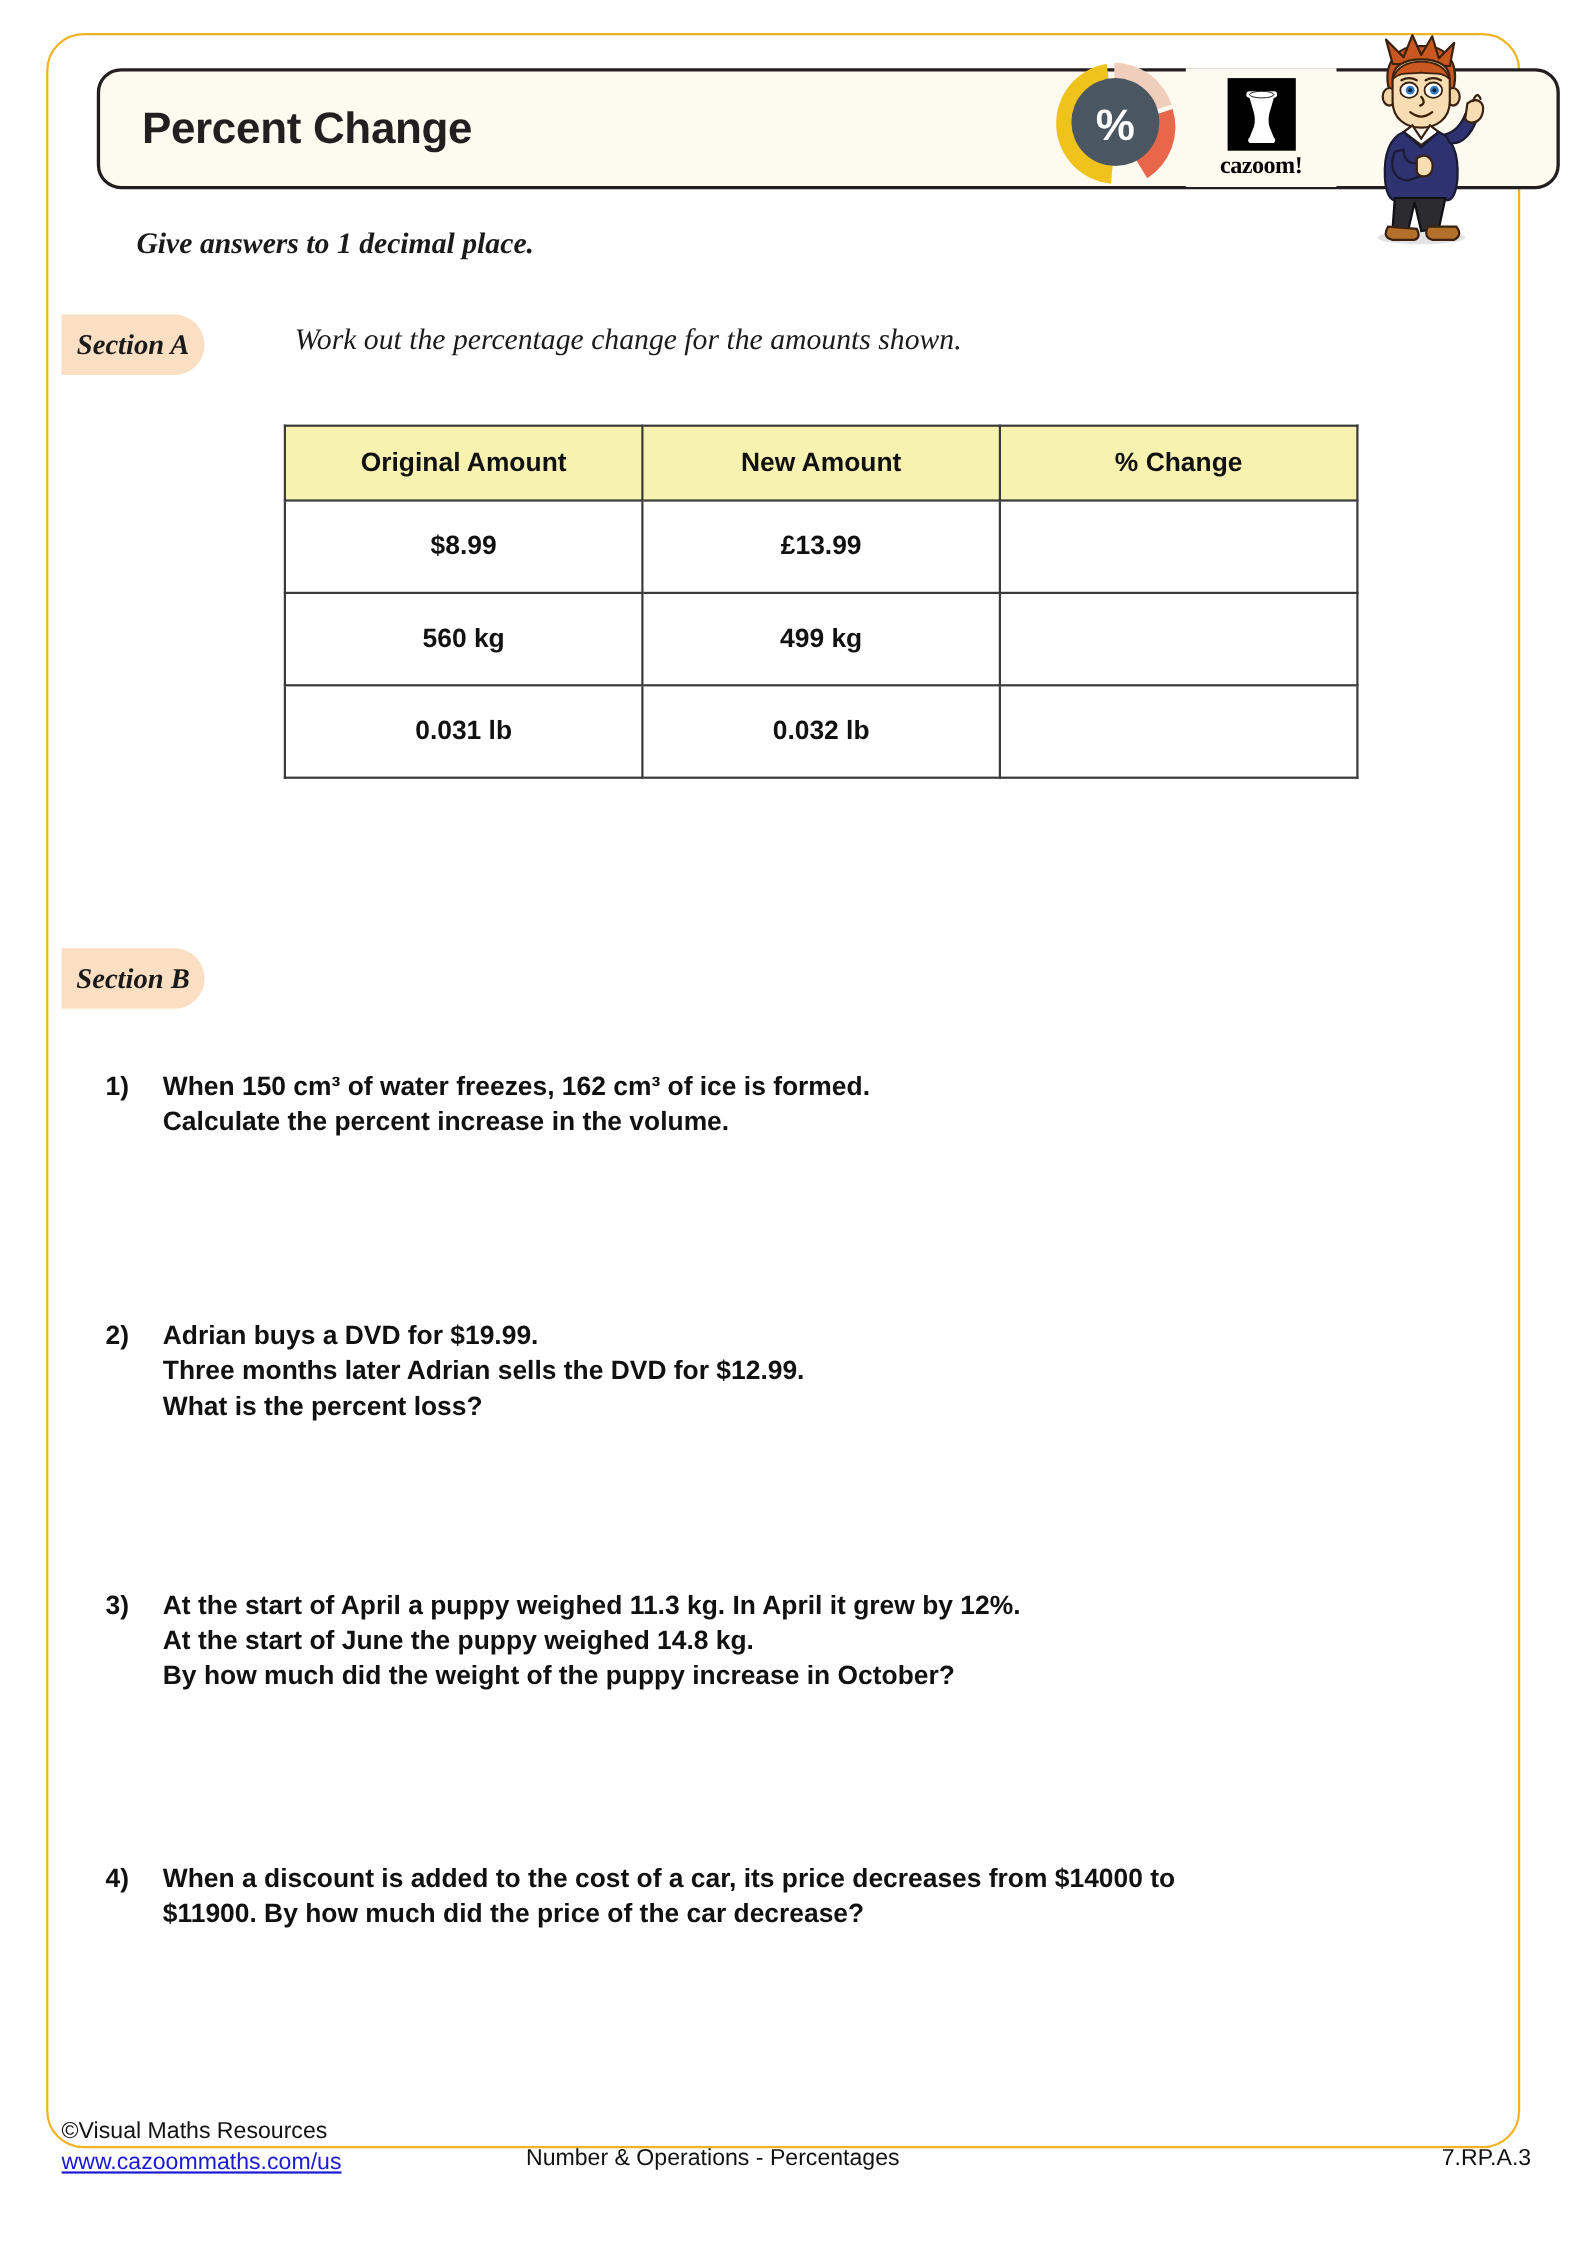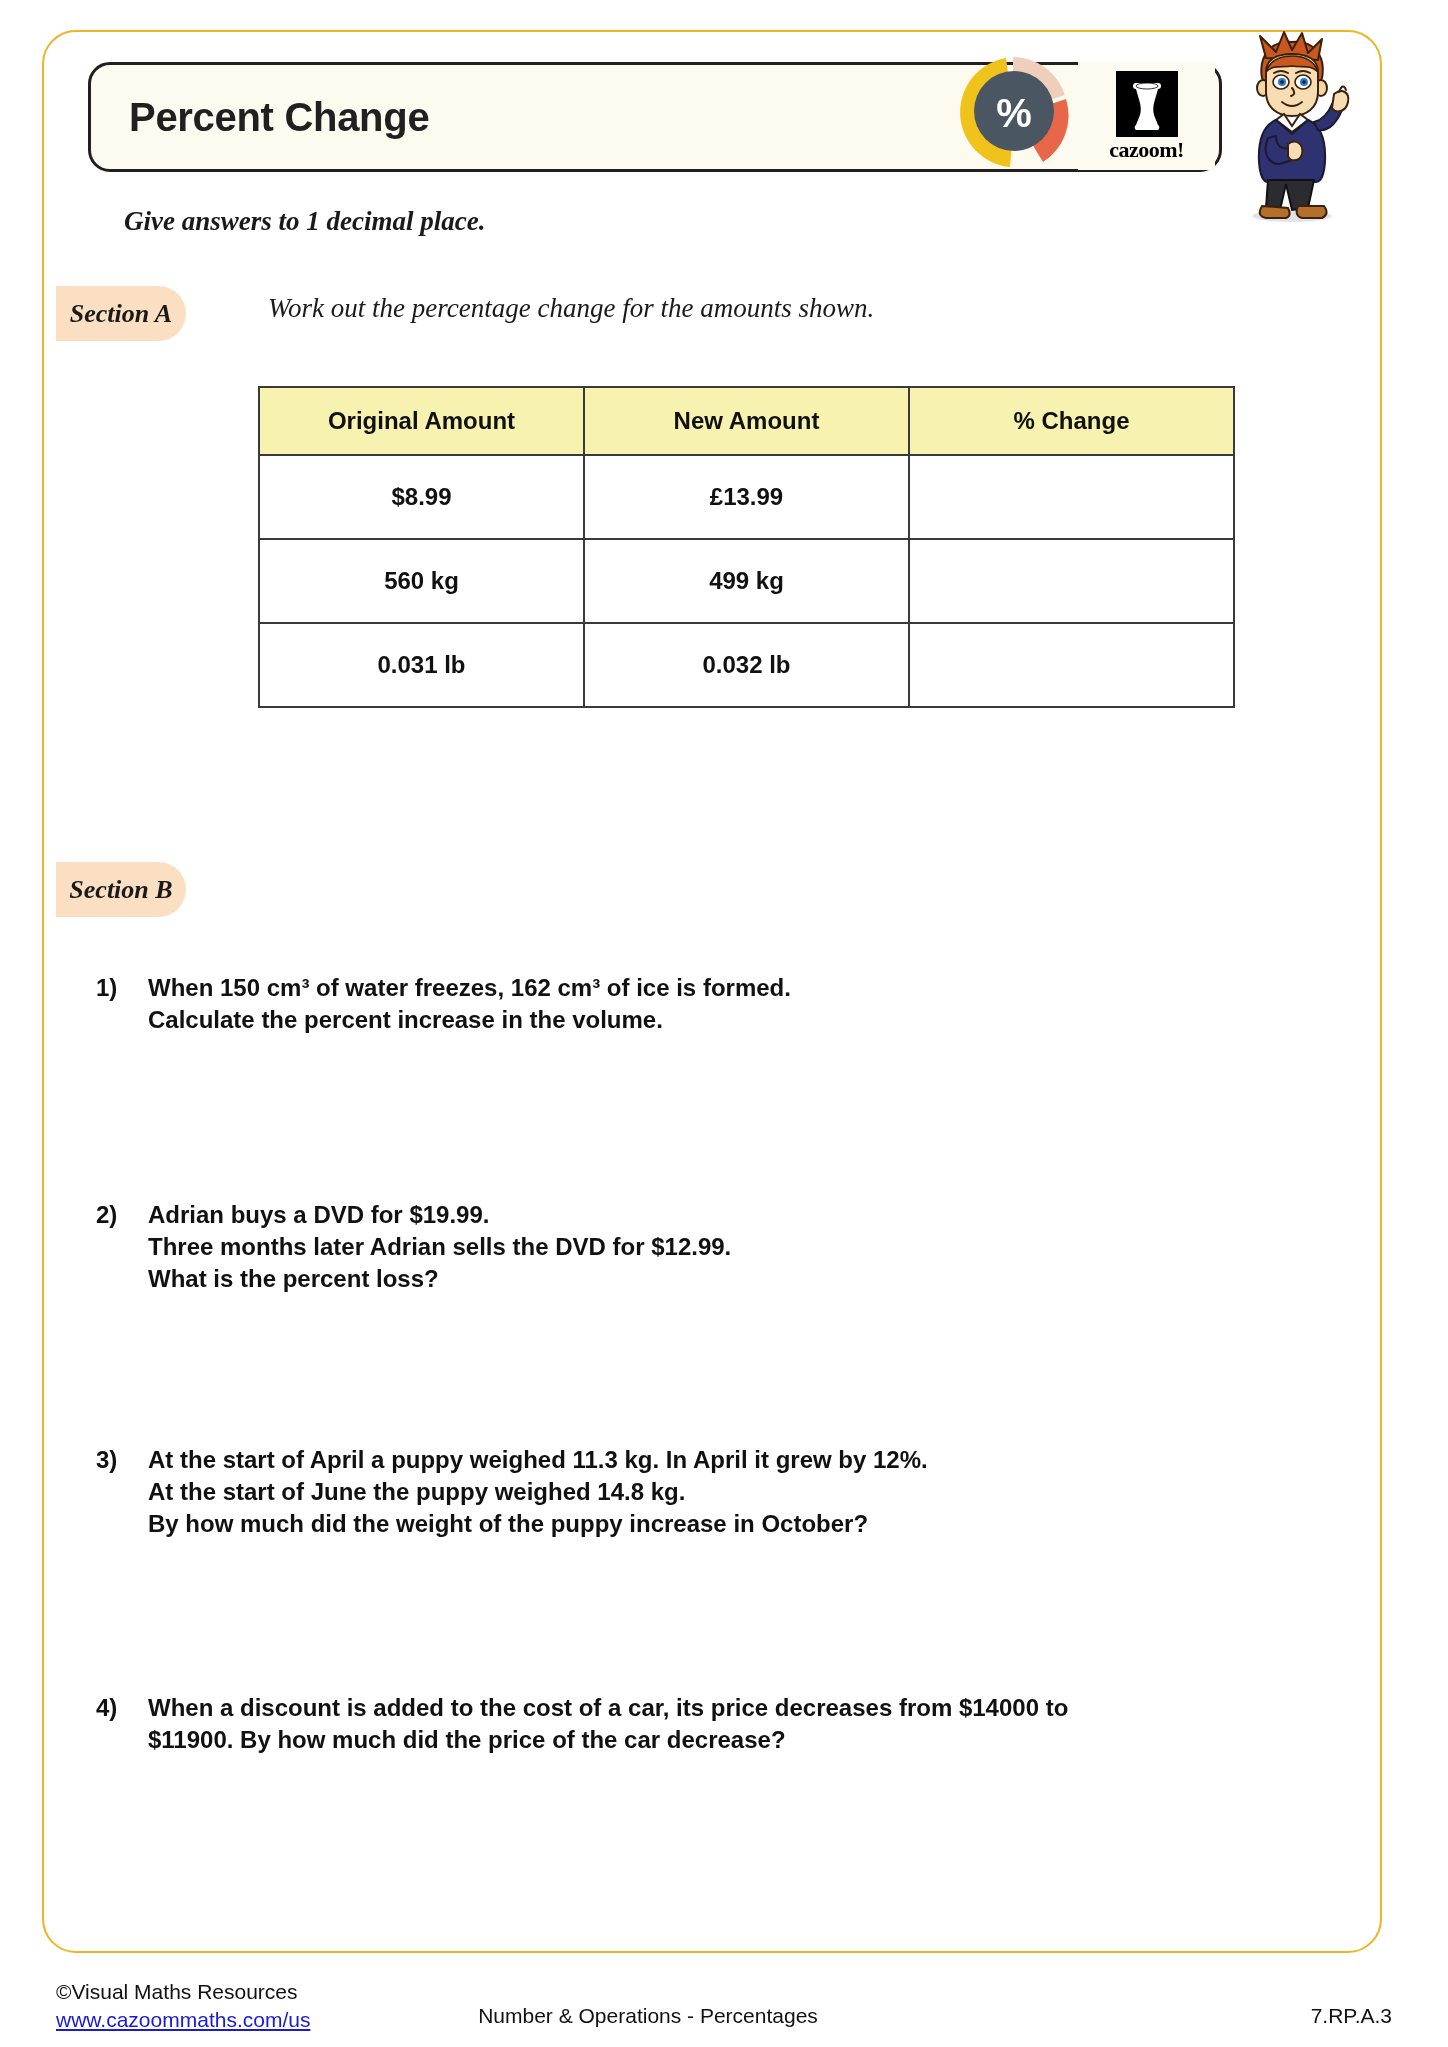--- a/index.html
+++ b/index.html
@@ -26,21 +26,21 @@
     border-radius: 34px;
     box-sizing: border-box;
     pointer-events: none;
   }
 
   
   #title-box {
     position: absolute;
     left: 88px;
     top: 62px;
-    width: 1134px;
+    width: 1330px;
     height: 110px;
     background: #FDFBF0;
     border: 3px solid #231F20;
     border-radius: 22px;
     box-sizing: border-box;
     display: flex;
     align-items: center;
   }
   #title-text {
     margin-left: 38px;
@@ -188,21 +188,21 @@
     color: #111;
     line-height: 1.34;
     white-space: pre-line;
   }
   #question-1 { left: 96px; top: 972px;  width: 1180px; }
   #question-2 { left: 96px; top: 1199px; width: 1180px; }
   #question-3 { left: 96px; top: 1444px; width: 1230px; }
   #question-4 { left: 96px; top: 1692px; width: 1230px; }
 
   
-  #footer { position: absolute; left: 0; top: 1978px; width: 1448px; height: 65px; }
+  #footer { position: absolute; left: 0; top: 1924px; width: 1448px; height: 65px; }
   #footer-left {
     position: absolute; left: 56px; top: 0;
     font-size: 21px; color: #111; line-height: 1.32;
   }
   #footer-link {
     color: #1919D6;
     text-decoration: underline;
     display: block;
   }
   #footer-center {

